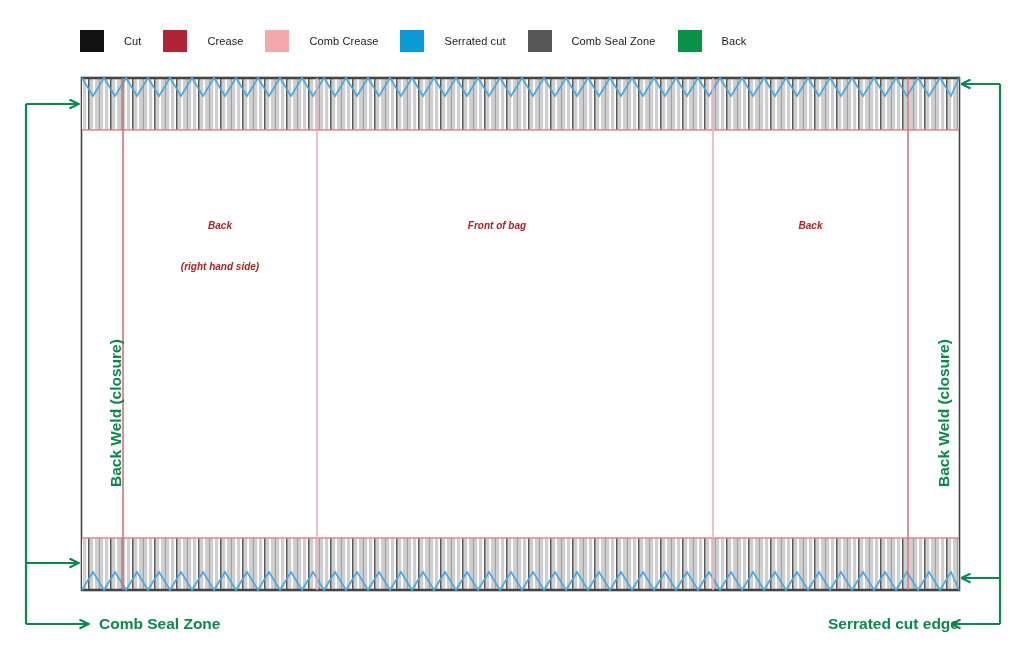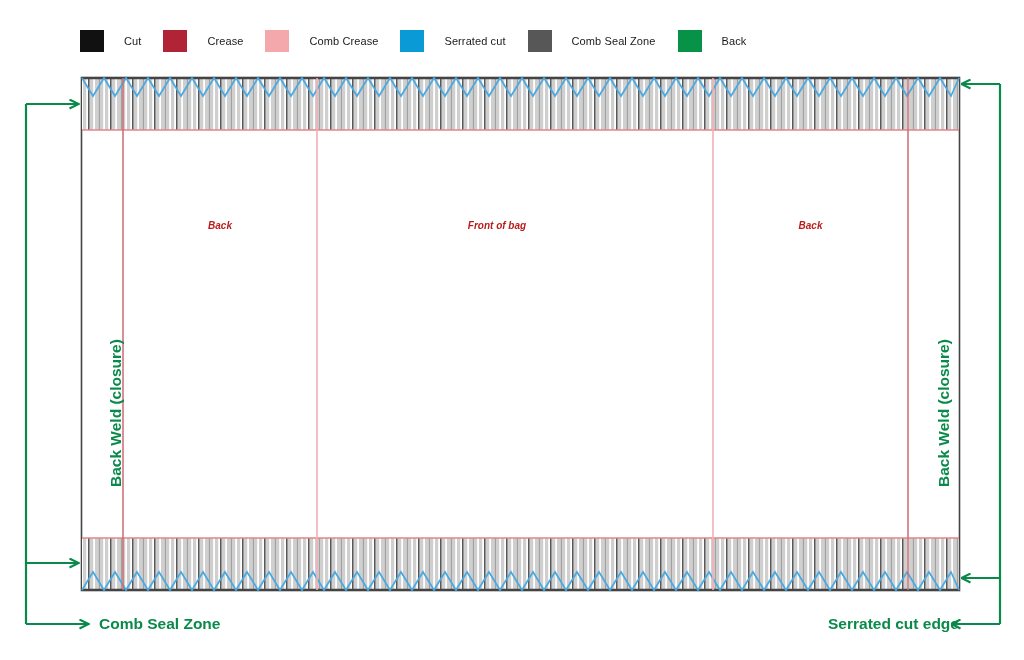--- a/index.html
+++ b/index.html
@@ -174,20 +174,21 @@
     <line x1="1000" y1="84" x2="1000" y2="624"></line>
     <line x1="1000" y1="84" x2="962" y2="84" marker-end="url(#arrowGreenL)"></line>
     <line x1="1000" y1="578" x2="962" y2="578" marker-end="url(#arrowGreenL)"></line>
     <line x1="1000" y1="624" x2="952" y2="624" marker-end="url(#arrowGreenL)"></line>
   </g>
 
 </svg>
 
 <div class="panel-label" style="left:123px; top:192px; width:194px;">
   <div>Back</div>
+  <div>(right hand side)</div>
 </div>
 
 <div class="panel-label" style="left:317px; top:192px; width:360px;">
   <div>Front of bag</div>
 </div>
 
 <div class="panel-label" style="left:713px; top:192px; width:195px;">
   <div>Back</div>
 </div>
 

